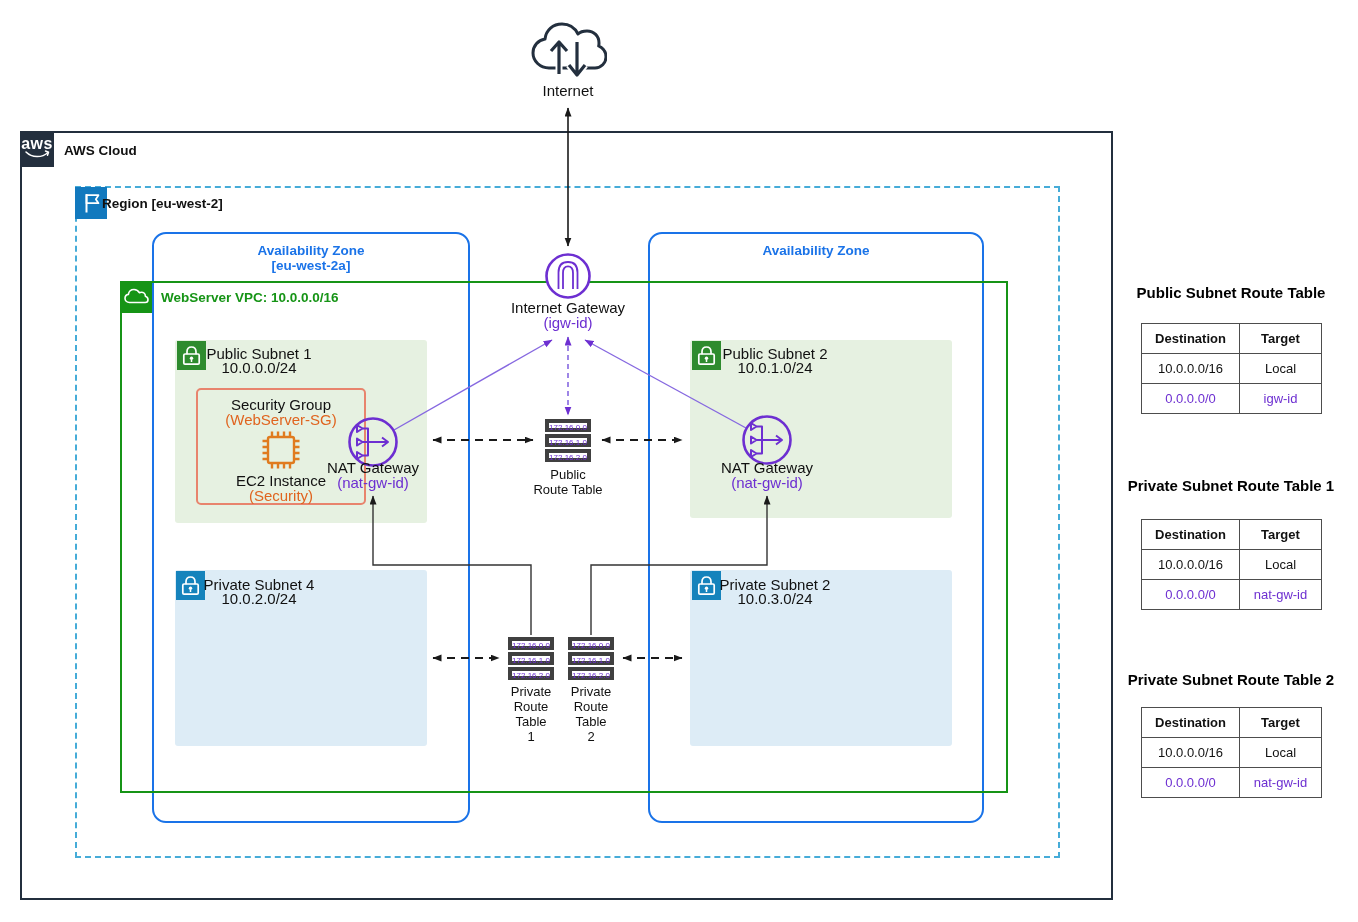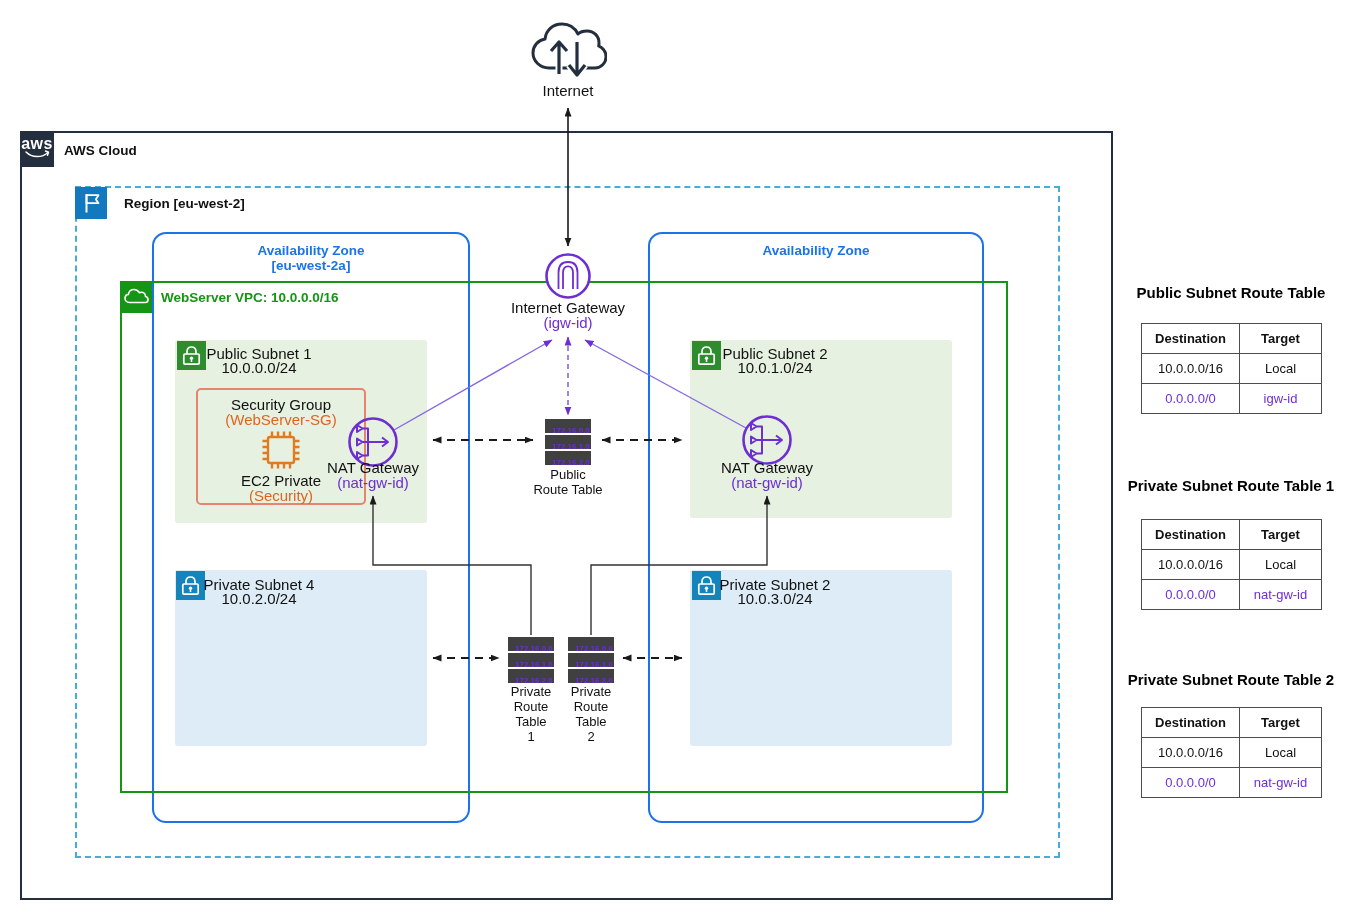--- a/index.html
+++ b/index.html
@@ -23,22 +23,22 @@
   .t135{font-size:13.5px;line-height:15px}
   .blue-t{color:#1a73e8}
   .green-t{color:#169416}
   .purple-t{color:#6d2fd1}
   .orange-t{color:#e0641f}
   
   .awslogo{background:#232f3e;display:flex;flex-direction:column;align-items:center;justify-content:center}
   .awslogo .txt{color:#fff;font-weight:bold;font-size:16px;line-height:13px;letter-spacing:0.5px}
   
   .mini{display:flex;flex-direction:column;align-items:center}
-  .mrow{width:46px;height:13px;border:7px solid #404040;background:#fff;color:#6d2fd1;
-        font-size:8px;font-weight:bold;line-height:9px;text-align:center;box-sizing:border-box;margin-bottom:2px}
+  .mrow{width:46px;height:13px;border:4px solid #404040;background:#fff;color:#6d2fd1;
+        font-size:8px;font-weight:normal;line-height:9px;text-align:center;box-sizing:border-box;margin-bottom:2px}
   .mini-label{font-size:13px;line-height:15px;color:#111;text-align:center;margin-top:1px}
   
   .rt-title{position:absolute;font-weight:bold;font-size:15px;color:#000;text-align:center;white-space:nowrap}
   table.rtable{position:absolute;border-collapse:collapse;background:#fff}
   table.rtable th,table.rtable td{border:1px solid #4d4d4d;font-size:13px;text-align:center;height:29px;padding:0 4px}
   table.rtable th{font-weight:bold}
   svg{display:block}
   .overlay{position:absolute;left:0;top:0;z-index:5;pointer-events:none}
   .z10{z-index:10}
   .z3{z-index:3}
@@ -110,21 +110,21 @@
     </svg>
   </div>
   <div class="abs b t135 nowrap z10" style="left:64px;top:143px">AWS Cloud</div>
 
   <div class="abs z10" style="left:75px;top:187px;width:32px;height:32px;background:#1279be">
     <svg width="32" height="32" viewBox="0 0 32 32">
       <path d="M11.5,7 V25.5" stroke="#fff" stroke-width="2" fill="none"></path>
       <path d="M11.5,8.2 H23.5 L20.8,12.2 L23.5,16.2 H11.5 Z" stroke="#fff" stroke-width="1.7" fill="none" stroke-linejoin="round"></path>
     </svg>
   </div>
-  <div class="abs b t135 nowrap z10" style="left:124px;top:196px">Region [eu-west-2]</div>
+  <div class="abs b t135 nowrap z10" style="left:102px;top:196px">Region [eu-west-2]</div>
 
   <div class="abs ctr b t135 blue-t z10" style="left:152px;top:243px;width:318px">
     <div>Availability Zone</div>
     <div>[eu-west-2a]</div>
   </div>
   <div class="abs ctr b t135 blue-t z10" style="left:648px;top:243px;width:336px">
     <div>Availability Zone</div>
   </div>
 
   <div class="abs z10" style="left:120px;top:281px;width:32px;height:32px;background:#169416">
@@ -193,21 +193,21 @@
       <svg width="42" height="42" viewBox="0 0 42 42">
         <rect x="8" y="8" width="26" height="26" rx="2" fill="none" stroke="#e07b1f" stroke-width="2.4"></rect>
         <g stroke="#e07b1f" stroke-width="2.4">
           <path d="M12,2.5 V8 M18,2.5 V8 M24,2.5 V8 M30,2.5 V8"></path>
           <path d="M12,34 V39.5 M18,34 V39.5 M24,34 V39.5 M30,34 V39.5"></path>
           <path d="M2.5,12 H8 M2.5,18 H8 M2.5,24 H8 M2.5,30 H8"></path>
           <path d="M34,12 H39.5 M34,18 H39.5 M34,24 H39.5 M34,30 H39.5"></path>
         </g>
       </svg>
     </div>
-    <div class="t13" style="line-height:15px">EC2 Private</div>
+    <div class="t13" style="line-height:15px">EC2 Instance</div>
     <div class="t13 orange-t" style="line-height:15px">(Security)</div>
   </div>
 
   <div class="abs z10" style="left:347px;top:416px;width:52px;height:52px">
     <svg width="52" height="52" viewBox="0 0 52 52">
       <circle cx="26" cy="26" r="23.5" fill="none" stroke="#6d2fd1" stroke-width="2.6"></circle>
       <g fill="none" stroke="#6d2fd1" stroke-width="2" stroke-linejoin="round">
         <path d="M10,9 L15.5,12.5 L10,16 Z"></path>
         <path d="M10,22.5 L15.5,26 L10,29.5 Z"></path>
         <path d="M10,36 L15.5,39.5 L10,43 Z"></path>

